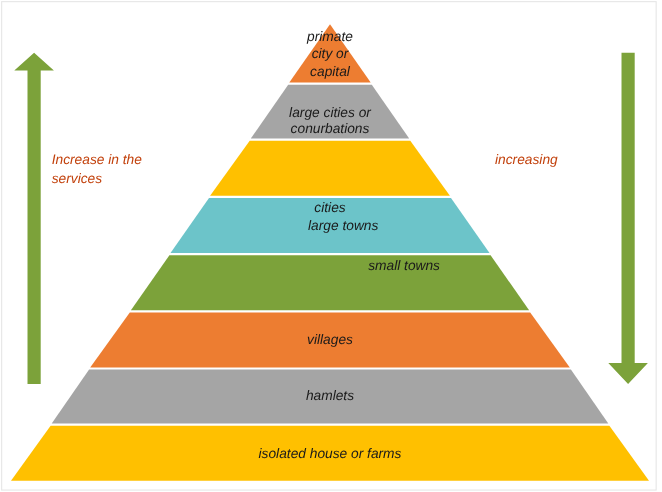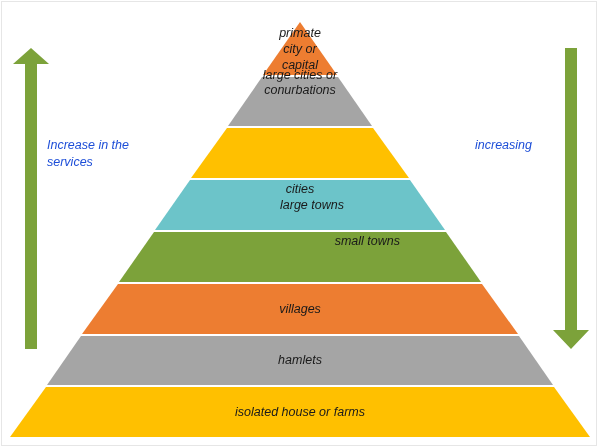--- a/index.html
+++ b/index.html
@@ -1,21 +1,21 @@
 <!DOCTYPE html>
 <html><head>
 <meta charset="utf-8">
 <style>
   html, body { margin:0; padding:0; background:#ffffff; }
   .frame { position:relative; width:602px; height:447px; overflow:hidden; background:#fff;
            font-family:"Liberation Sans", sans-serif;font-style:italic; }
   .frame-border { position:absolute; left:1px; top:1px; width:594px; height:443px; border:1px solid #e6e6e6; }
   svg { position:absolute; left:0; top:0; }
   .lbl { position:absolute; text-align:center; color:#1a1a1a; font-size:12.5px; line-height:15px; }
-  .side { position:absolute; color:#1d4ed8; font-size:12.5px; line-height:17px; }
+  .side { position:absolute; color:#c2410c; font-size:12.5px; line-height:17px; }
 </style>
 </head>
 <body>
 
 <div class="frame">
   <div class="frame-border"></div>
 
   <svg width="602" height="447">
     <polygon id="t0" points="300,22 337,75 263,75" fill="#ED7D31"></polygon>
     <polygon id="t1" points="262,77 338,77 372,126 228,126" fill="#A5A5A5"></polygon>
@@ -29,21 +29,21 @@
     <polygon id="la" points="31,48 49,64 37,64 37,349 25,349 25,64 13,64" fill="#7CA23A"></polygon>
 
     <polygon id="ra" points="565,48 577,48 577,330 589,330 571,349 553,330 565,330" fill="#7CA23A"></polygon>
   </svg>
 
   <div class="lbl" style="left:250px;top:25px;width:100px;line-height:16px;">
     <div>primate</div>
     <div>city or</div>
     <div>capital</div>
   </div>
-  <div class="lbl" style="left:230px;top:68px;width:140px;">
+  <div class="lbl" style="left:230px;top:95px;width:140px;">
     <div>large cities or</div>
     <div>conurbations</div>
   </div>
   <div class="lbl" style="left:200px;top:146px;width:200px;margin-top:36px;">
     <div>cities</div>
   </div>
   <div class="lbl" style="left:212px;top:198px;width:200px;">
     <div>large towns</div>
   </div>
   <div class="lbl" style="left:200px;top:234px;width:200px;text-align:right;">
@@ -56,16 +56,16 @@
     <div>hamlets</div>
   </div>
   <div class="lbl" style="left:150px;top:405px;width:300px;">
     <div>isolated house or farms</div>
   </div>
 
   <div class="side" style="left:47px;top:137px;width:140px;text-align:left;">
     <div>Increase in the</div>
     <div>services</div>
   </div>
-  <div class="side" style="left:450px;top:137px;width:107px;text-align:center;">
+  <div class="side" style="left:450px;top:137px;width:107px;text-align:left;">
     <div>increasing</div>
   </div>
 </div>
 
 </body></html>

